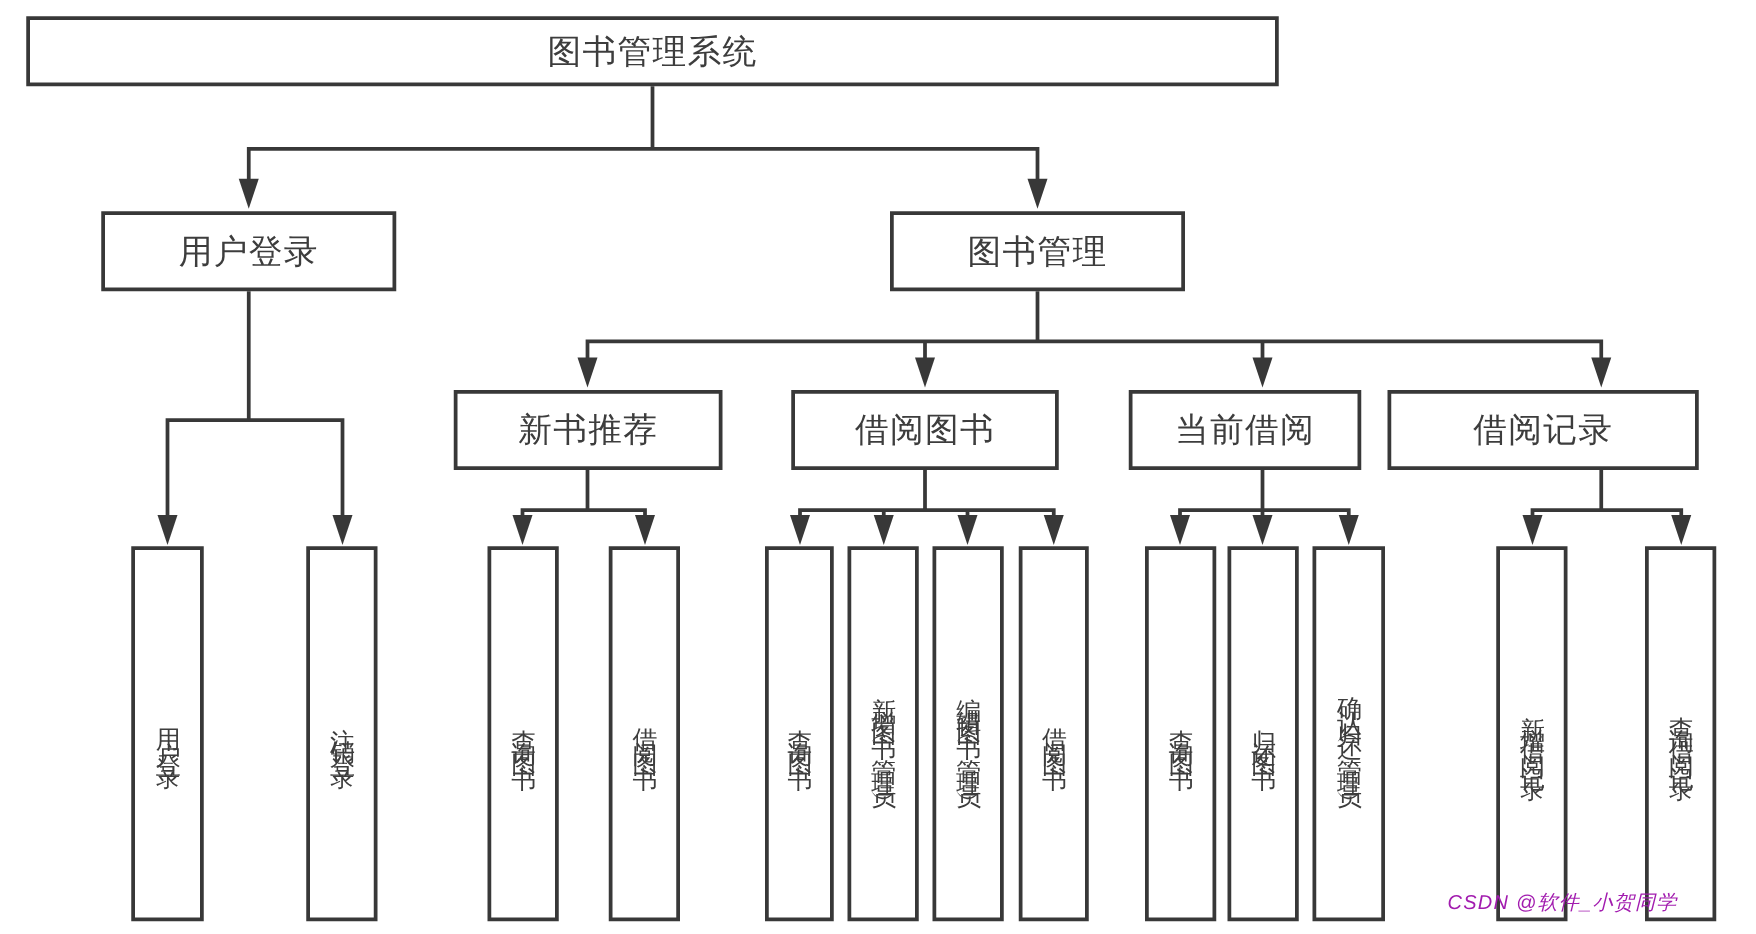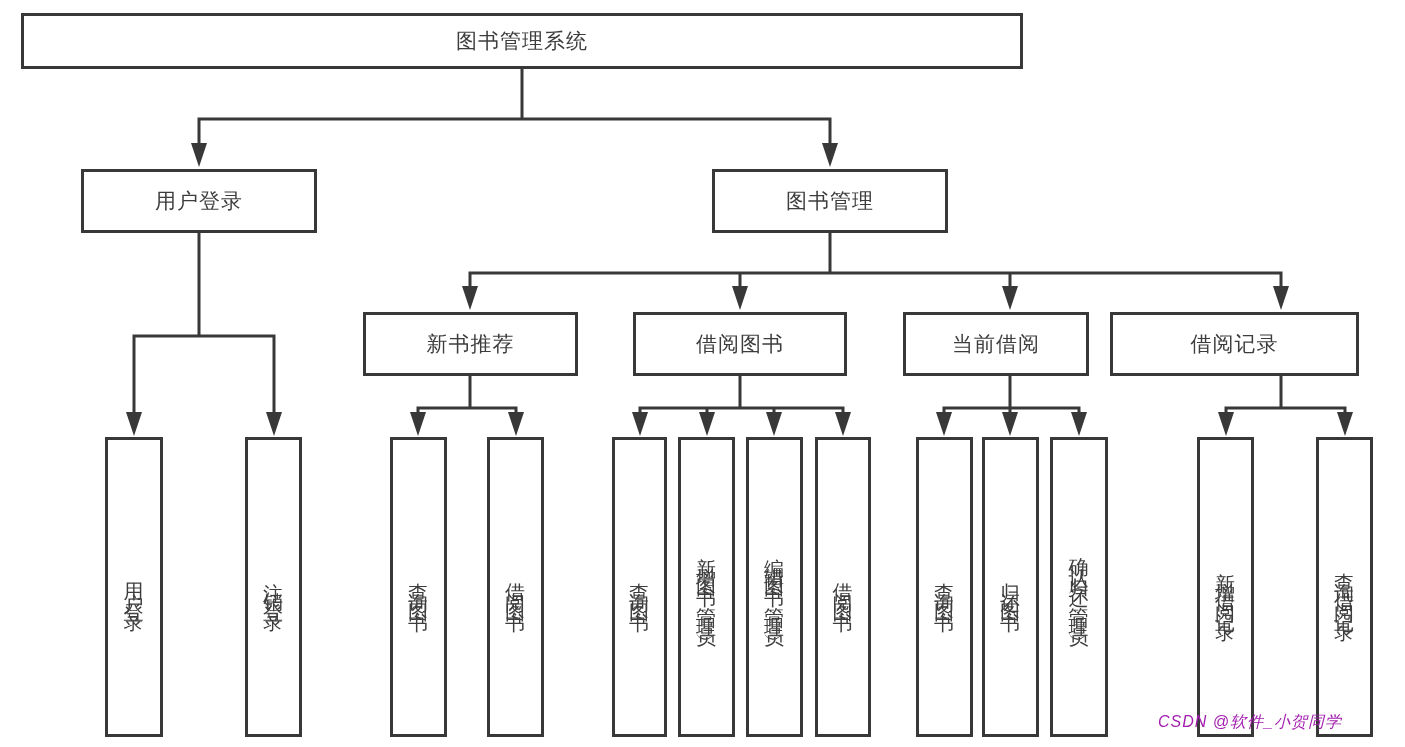--- a/index.html
+++ b/index.html
@@ -22,21 +22,21 @@
     box-sizing: border-box;
     background: #ffffff;
     border: 3px solid #383838;
     display: flex;
     align-items: center;
     justify-content: center;
     z-index: 2;
     color: #3d3d3d;
   }
   .htext {
-    font-size: 21px;
+    font-size: 27px;
     letter-spacing: 1px;
     color: #3d3d3d;
     white-space: nowrap;
   }
   .node.root-box  { left: 21px;  top: 13px;  width: 1002px; height: 56px; }
   .node.lvl2-a    { left: 81px;  top: 169px; width: 236px;  height: 64px; }
   .node.lvl2-b    { left: 712px; top: 169px; width: 236px;  height: 64px; }
   .node.lvl3      { top: 312px; height: 64px; }
   .node.leaf      { top: 437px; height: 300px; }
   .vtext {

